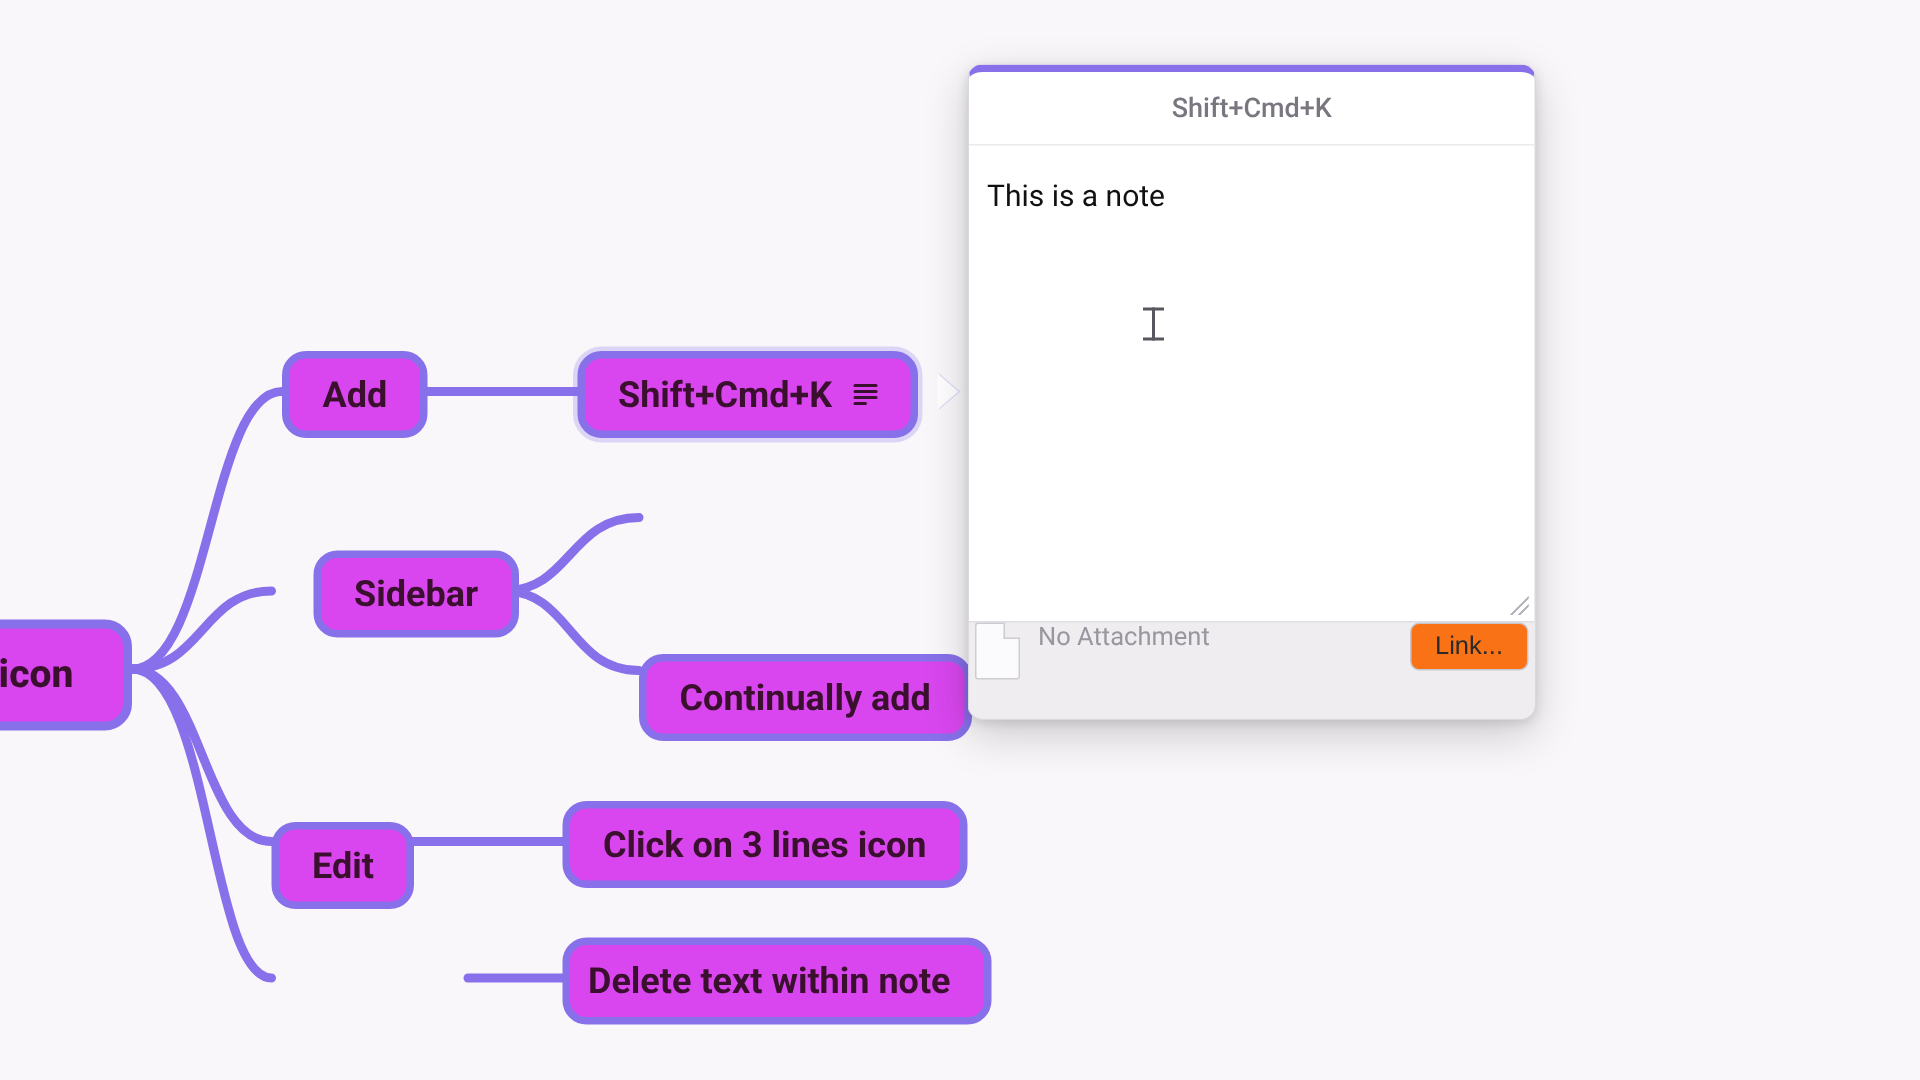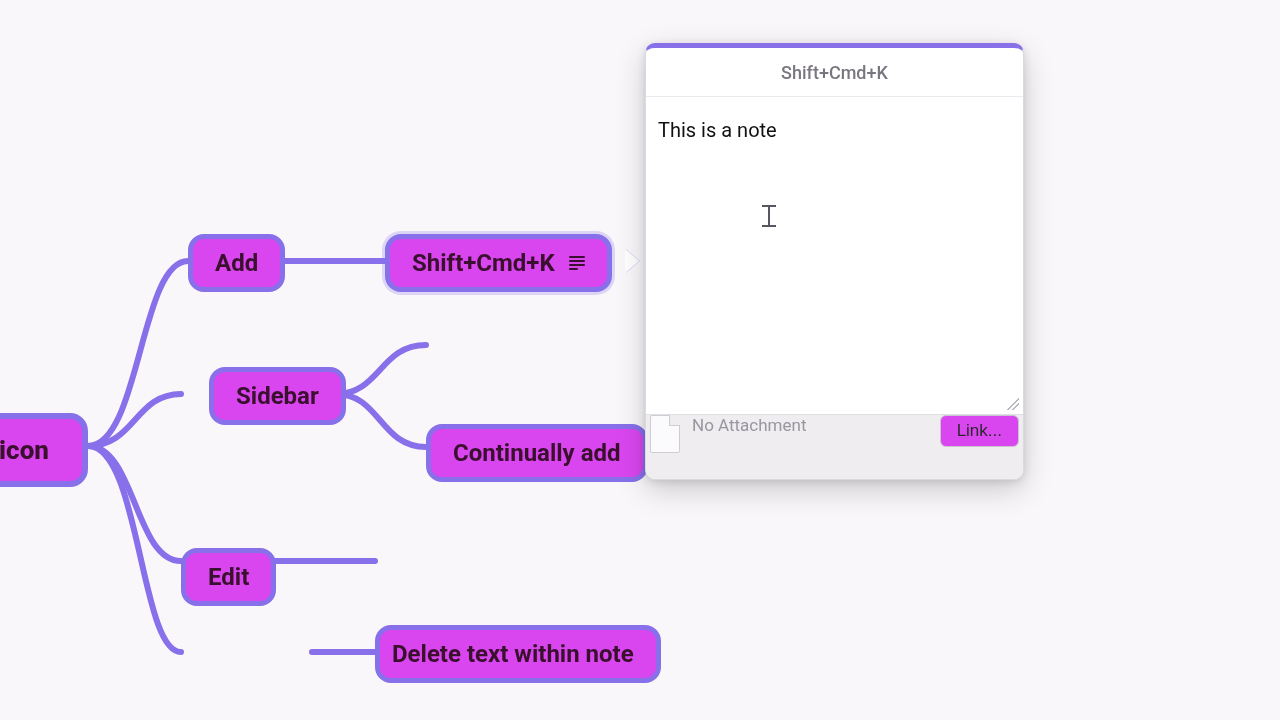--- a/index.html
+++ b/index.html
@@ -156,21 +156,21 @@
     border-left: 1px solid #cfccd3;
     border-bottom: 1px solid #cfccd3;
     background: #efedef;
   }
   .panel-footer .placeholder {
     flex: 1;
     color: #9a96a0;
     font-size: 17px;
   }
   .panel-footer .link-btn {
-    background: #d946ef;
+    background: #f97316;
     border: 1px solid #c9c6ce;
     border-radius: 6px;
     padding: 5px 16px;
     font-size: 17px;
     color: #2a2a2a;
     cursor: pointer;
   }
 
   .ibeam {
     position: absolute;
@@ -245,28 +245,31 @@
         <span></span>
     </span>
   </div>
   <div class="callout-tip" style="left:625px; top:249px;"></div>
 
   <div class="node" style="left:181px; top:367px;margin-left:28px;">
     <span>Sidebar</span>
   </div>
 
 
-  <div class="node" style="left:426px; top:424px;">
+  <div class="node" style="left:426px; top:436px;">
     <span>Continually add</span>
   </div>
 
   <div class="node" style="left:181px; top:548px;">
     <span>Edit</span>
   </div>
 
+  <div class="node" style="left:375px; top:534px;">
+    <span>Click on 3 lines icon</span>
+  </div>
 
 
   <div class="node" style="left:375px; top:625px;padding-left:12px;">
     <span>Delete text within note</span>
   </div>
 
   <div class="panel">
     <div class="panel-header">Shift+Cmd+K</div>
     <div class="panel-body">
       <span>This is a note</span>

